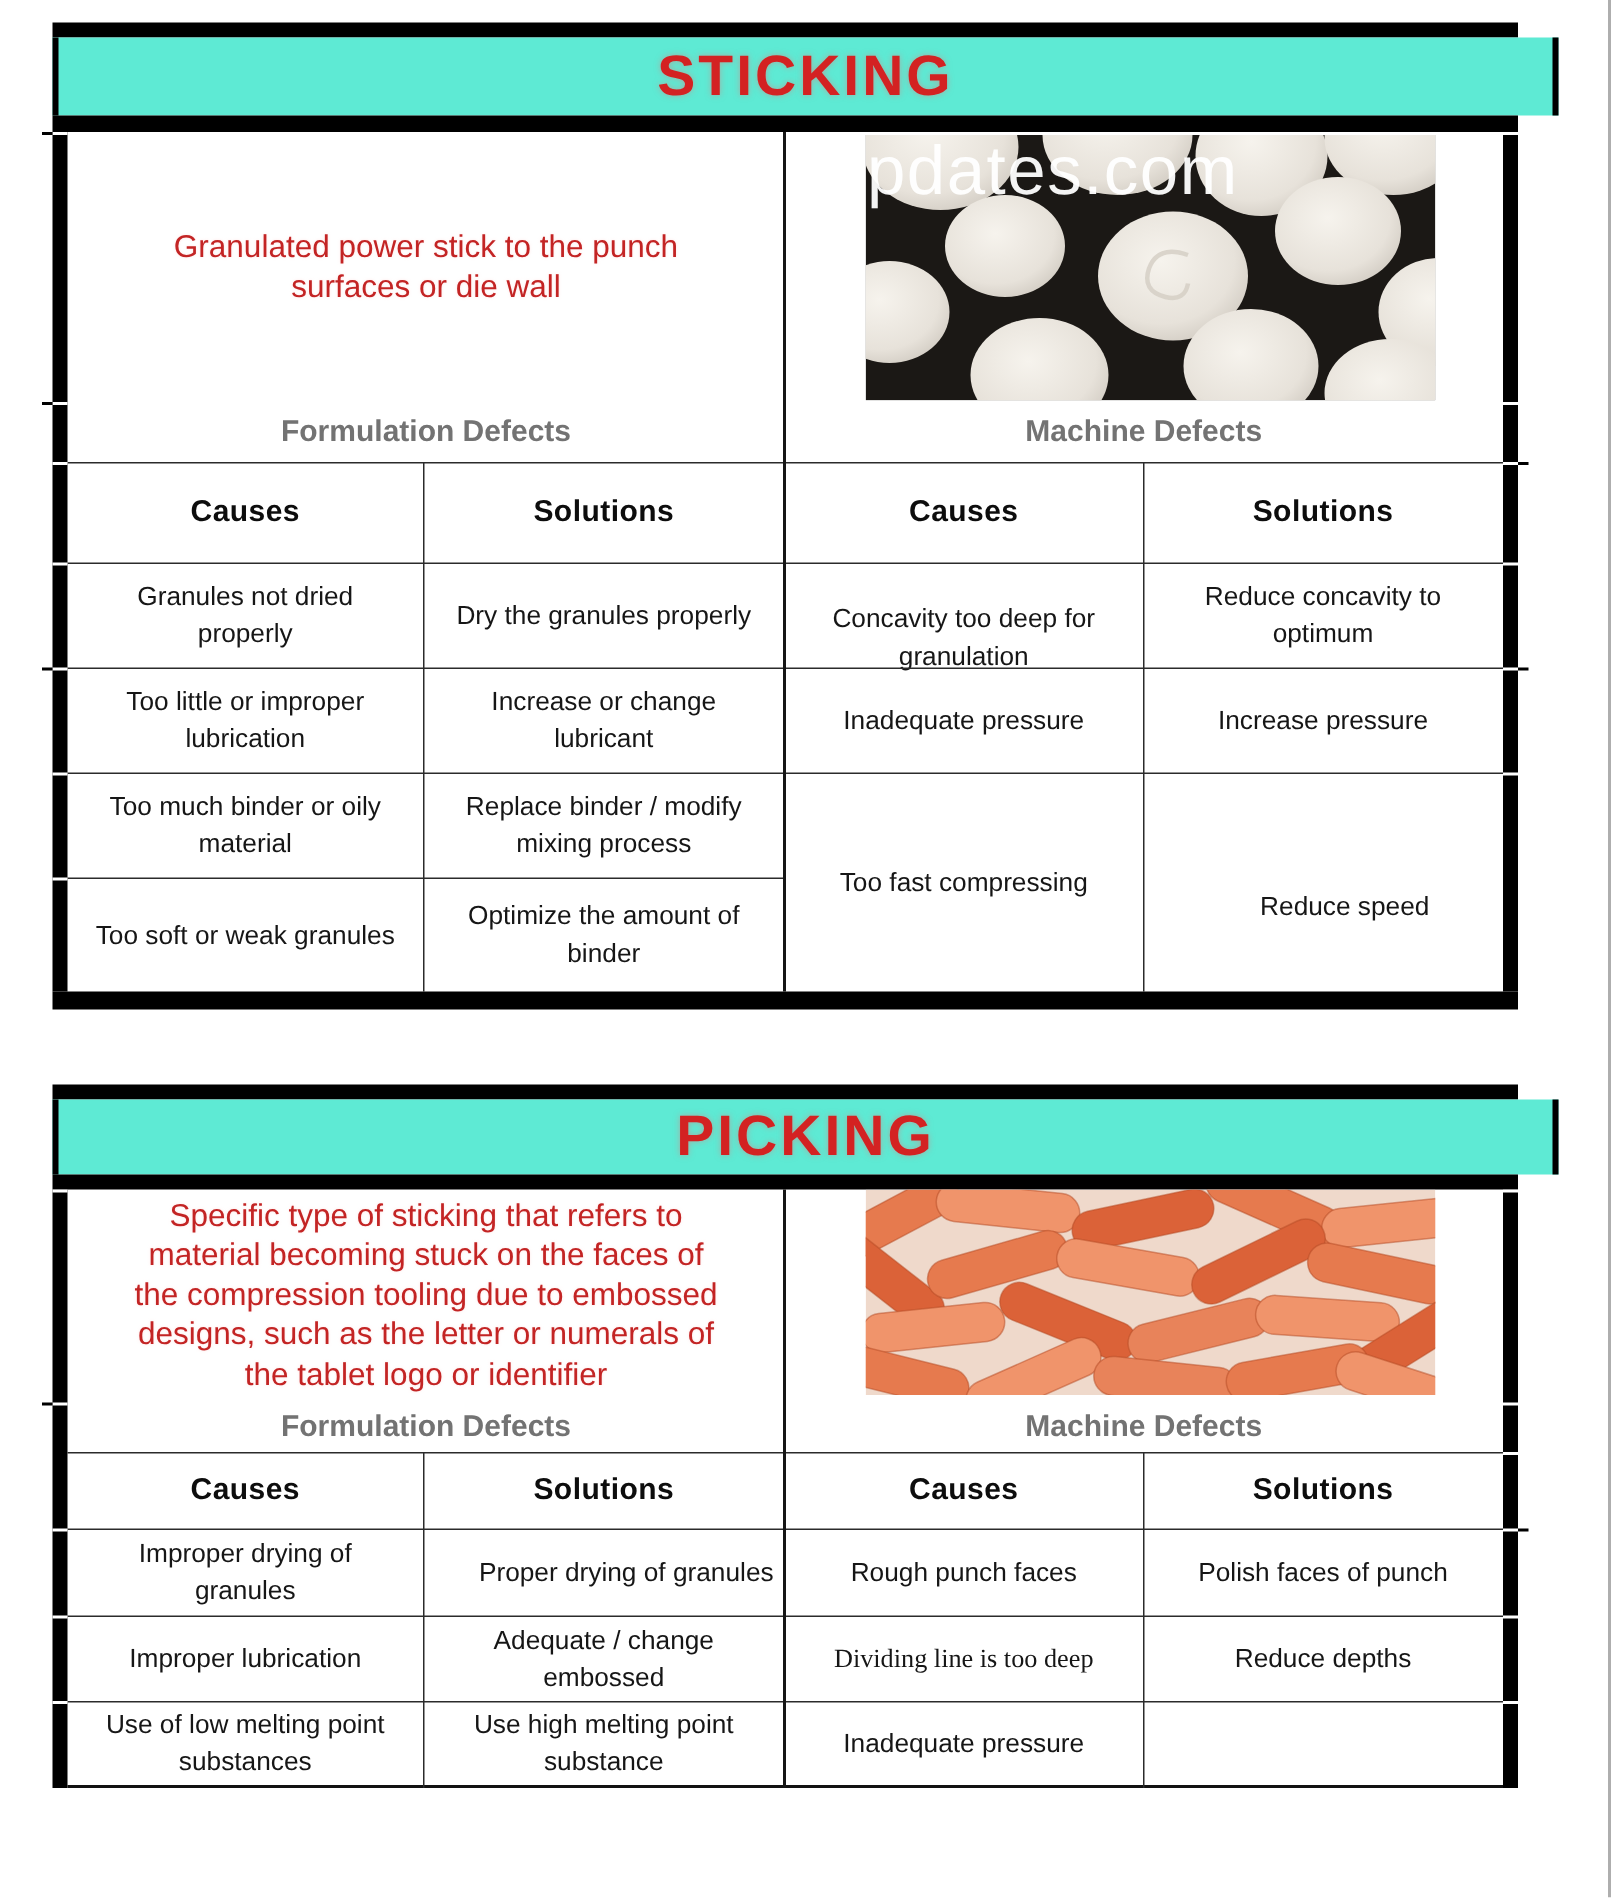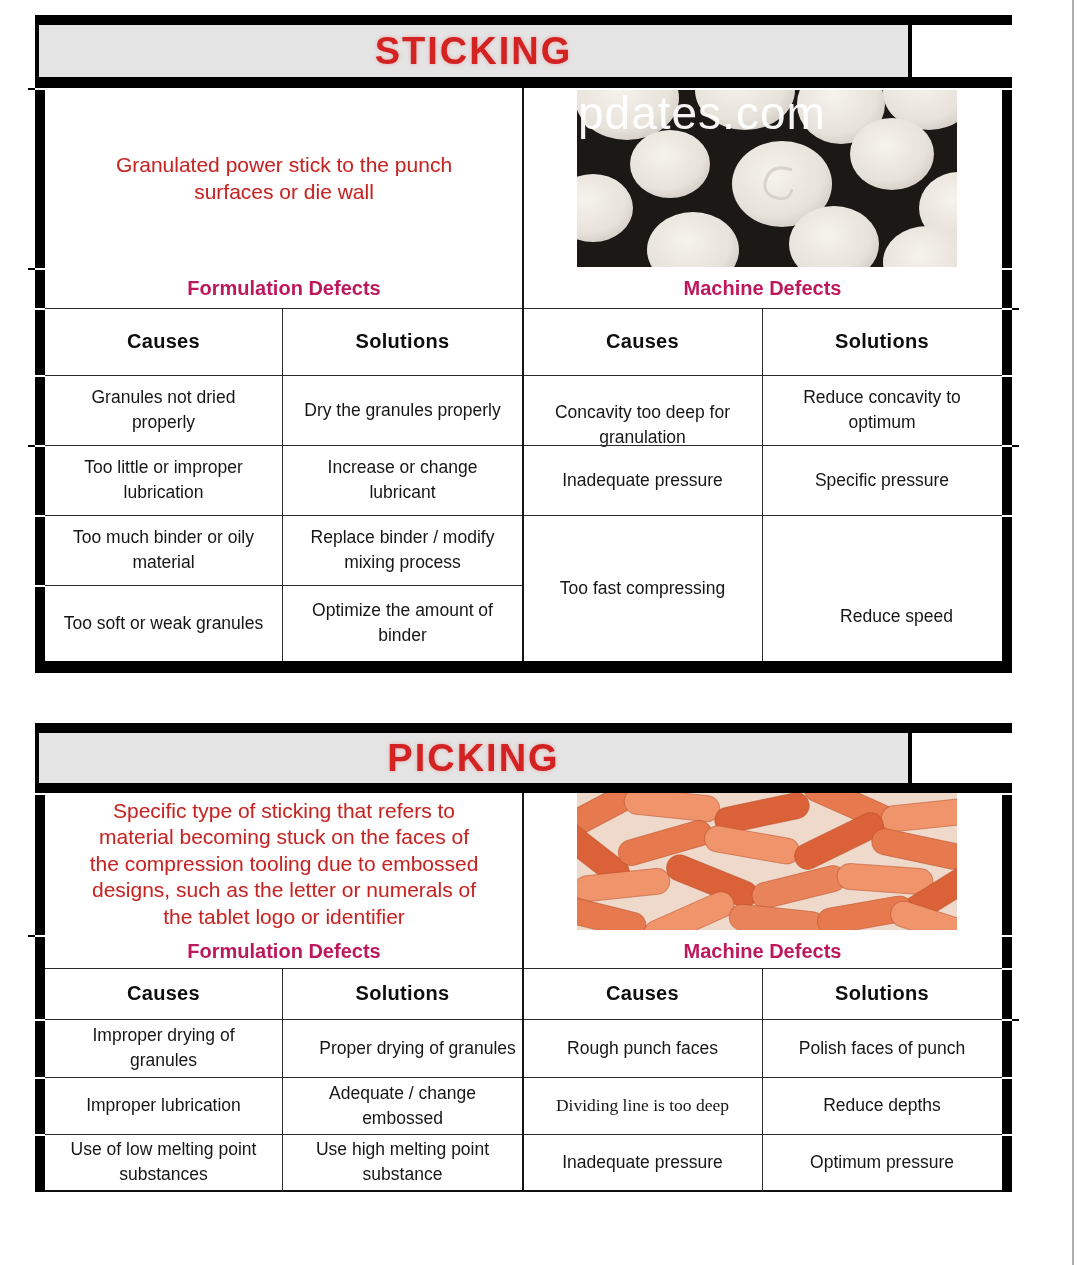--- a/index.html
+++ b/index.html
@@ -2,34 +2,34 @@
 <html style="--title_red: #d32222; --desc_red: #c32424;"><head>
 <meta charset="utf-8">
 <style>
   * { margin:0; padding:0; box-sizing:border-box; }
   html,body { width:1080px; height:1265px; background:#ffffff; overflow:hidden;
               font-family:"Liberation Sans", sans-serif; }
   #page { position:relative; width:1080px; height:1265px; background:#fff; }
 
   .sheet { position:absolute; left:35px; width:977px; }
   .bar { position:absolute; left:0; width:977px; background:#000; }
-  .title-row { position:absolute; left:0; width:877px; background:#e5e5e5;
+  .title-row { position:absolute; left:0; width:1004px; background:#5eead4;
                border-left:4px solid #000; border-right:4px solid #000;
                display:flex; align-items:center; justify-content:center; }
   .title-text { font-size:38px; font-weight:bold; letter-spacing:2px;
                 color:var(--title_red,#d32222);
                 text-shadow:0 0 4px rgba(230,120,120,.55); }
   .side { position:absolute; width:10px; background:#000; }
   .hline { position:absolute; height:1px; background:#2b2b2b; }
   .vline { position:absolute; width:1px; background:#2b2b2b; }
   .vline.mid { width:2px; background:#161616; }
   .cell { position:absolute; display:flex; align-items:center; justify-content:center;
           text-align:center; font-size:17.5px; line-height:1.42; color:#161616;
           padding:0 14px; }
-  .sect { font-size:20px; font-weight:bold; color:#be185d; }
+  .sect { font-size:20px; font-weight:bold; color:#737373; }
   .colhead { font-size:20px; font-weight:bold; color:#0d0d0d; letter-spacing:.3px; }
   .desc { flex-direction:column; font-weight:normal; color:var(--desc_red,#c32424);
           font-size:21px; line-height:1.3; text-shadow:0 0 2px rgba(255,210,210,.6); }
   .photo { position:absolute; overflow:hidden; }
   .photo svg { display:block; }
   .watermark { position:absolute; color:rgba(255,255,255,.95); font-size:46px;
                font-weight:400; letter-spacing:1px; line-height:1; }
   .gap { position:absolute; width:10px; height:2px; background:#fff; }
   .tick { position:absolute; width:7px; height:2px; background:#000; }
   .edge-line { position:absolute; top:0; right:6px; width:2px; height:1265px; background:#aeaeae; }
@@ -94,23 +94,23 @@
     <div class="cell" style="left:10px; top:430px; width:237px; height:70px;">Too little or improper lubrication</div>
     <div class="cell" style="left:247px; top:430px; width:241px; height:70px;">Increase or change lubricant</div>
     <div class="cell" style="left:10px; top:500px; width:237px; height:70px;">Too much binder or oily material</div>
     <div class="cell" style="left:247px; top:500px; width:241px; height:70px;">Replace binder / modify mixing process</div>
     <div class="cell" style="left:10px; top:570px; width:237px; height:76px;">Too soft or weak granules</div>
     <div class="cell" style="left:247px; top:570px; width:241px; height:76px;">Optimize the amount of binder</div>
 
     <div class="cell" style="left:488px; top:375px; width:239px; height:70px;">Concavity too deep for granulation</div>
     <div class="cell" style="left:727px; top:360px; width:240px; height:70px;">Reduce concavity to optimum</div>
     <div class="cell" style="left:488px; top:430px; width:239px; height:70px;">Inadequate pressure</div>
-    <div class="cell" style="left:727px; top:430px; width:240px; height:70px;">Specific pressure</div>
+    <div class="cell" style="left:727px; top:430px; width:240px; height:70px;">Increase pressure</div>
     <div class="cell" style="left:488px; top:500px; width:239px; height:146px;">Too fast compressing</div>
-    <div class="cell" style="left:727px; top:528px; width:269px; height:146px;">Reduce speed</div>
+    <div class="cell" style="left:727px; top:516px; width:269px; height:146px;">Reduce speed</div>
 
     <div class="hline" style="left:10px; top:293px; width:957px;"></div>
     <div class="hline" style="left:10px; top:360px; width:957px;"></div>
     <div class="hline" style="left:10px; top:430px; width:957px;"></div>
     <div class="hline" style="left:10px; top:500px; width:957px;"></div>
     <div class="hline" style="left:10px; top:570px; width:478px;"></div>
     <div class="vline mid" style="left:487px; top:73px; height:573px;"></div>
     <div class="vline" style="left:247px; top:293px; height:353px;"></div>
     <div class="vline" style="left:727px; top:293px; height:353px;"></div>
 
@@ -198,21 +198,20 @@
     <div class="cell" style="left:10px; top:354px; width:237px; height:57px;">Improper lubrication</div>
     <div class="cell" style="left:247px; top:354px; width:241px; height:57px;">Adequate / change embossed</div>
     <div class="cell" style="left:10px; top:411px; width:237px; height:56px;">Use of low melting point substances</div>
     <div class="cell" style="left:247px; top:411px; width:241px; height:56px;">Use high melting point substance</div>
 
     <div class="cell" style="left:488px; top:296px; width:239px; height:58px;">Rough punch faces</div>
     <div class="cell" style="left:727px; top:296px; width:240px; height:58px;">Polish faces of punch</div>
     <div class="cell" style="left:488px; top:354px; width:239px; height:57px;font-family:Liberation Serif, serif;">Dividing line is too deep</div>
     <div class="cell" style="left:727px; top:354px; width:240px; height:57px;">Reduce depths</div>
     <div class="cell" style="left:488px; top:411px; width:239px; height:56px;">Inadequate pressure</div>
-    <div class="cell" style="left:727px; top:411px; width:240px; height:56px;">Optimum pressure</div>
 
     <div class="hline" style="left:10px; top:245px; width:957px;"></div>
     <div class="hline" style="left:10px; top:296px; width:957px;"></div>
     <div class="hline" style="left:10px; top:354px; width:957px;"></div>
     <div class="hline" style="left:10px; top:411px; width:957px;"></div>
     <div class="hline" style="left:10px; top:467px; width:957px; height:2px; background:#111;"></div>
     <div class="vline mid" style="left:487px; top:70px; height:399px;"></div>
     <div class="vline" style="left:247px; top:245px; height:224px;"></div>
     <div class="vline" style="left:727px; top:245px; height:224px;"></div>
 

